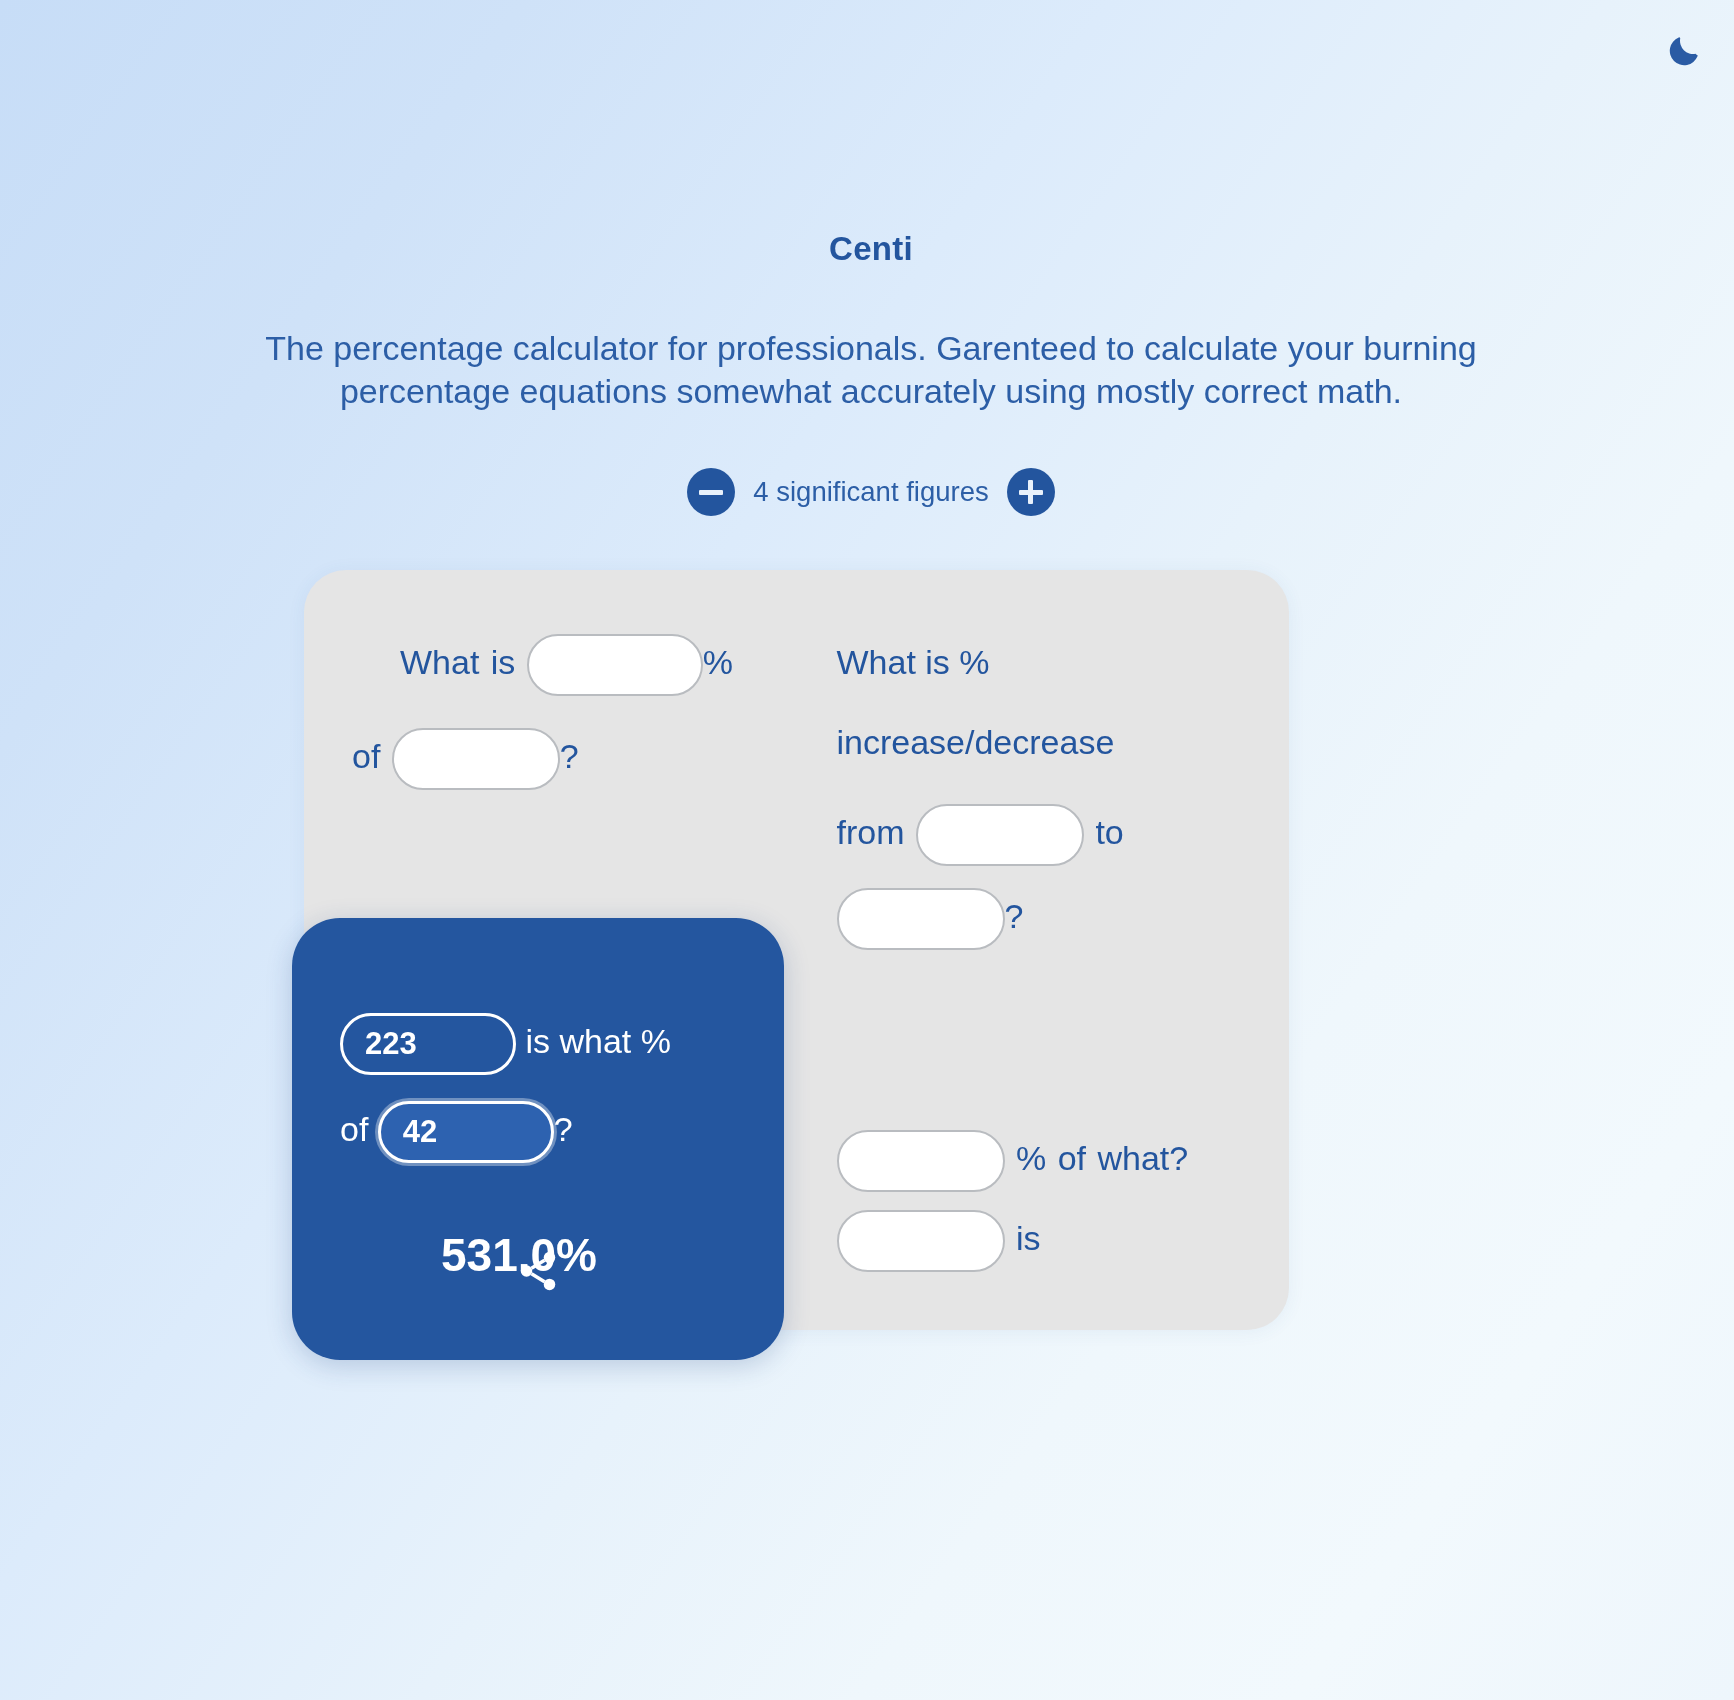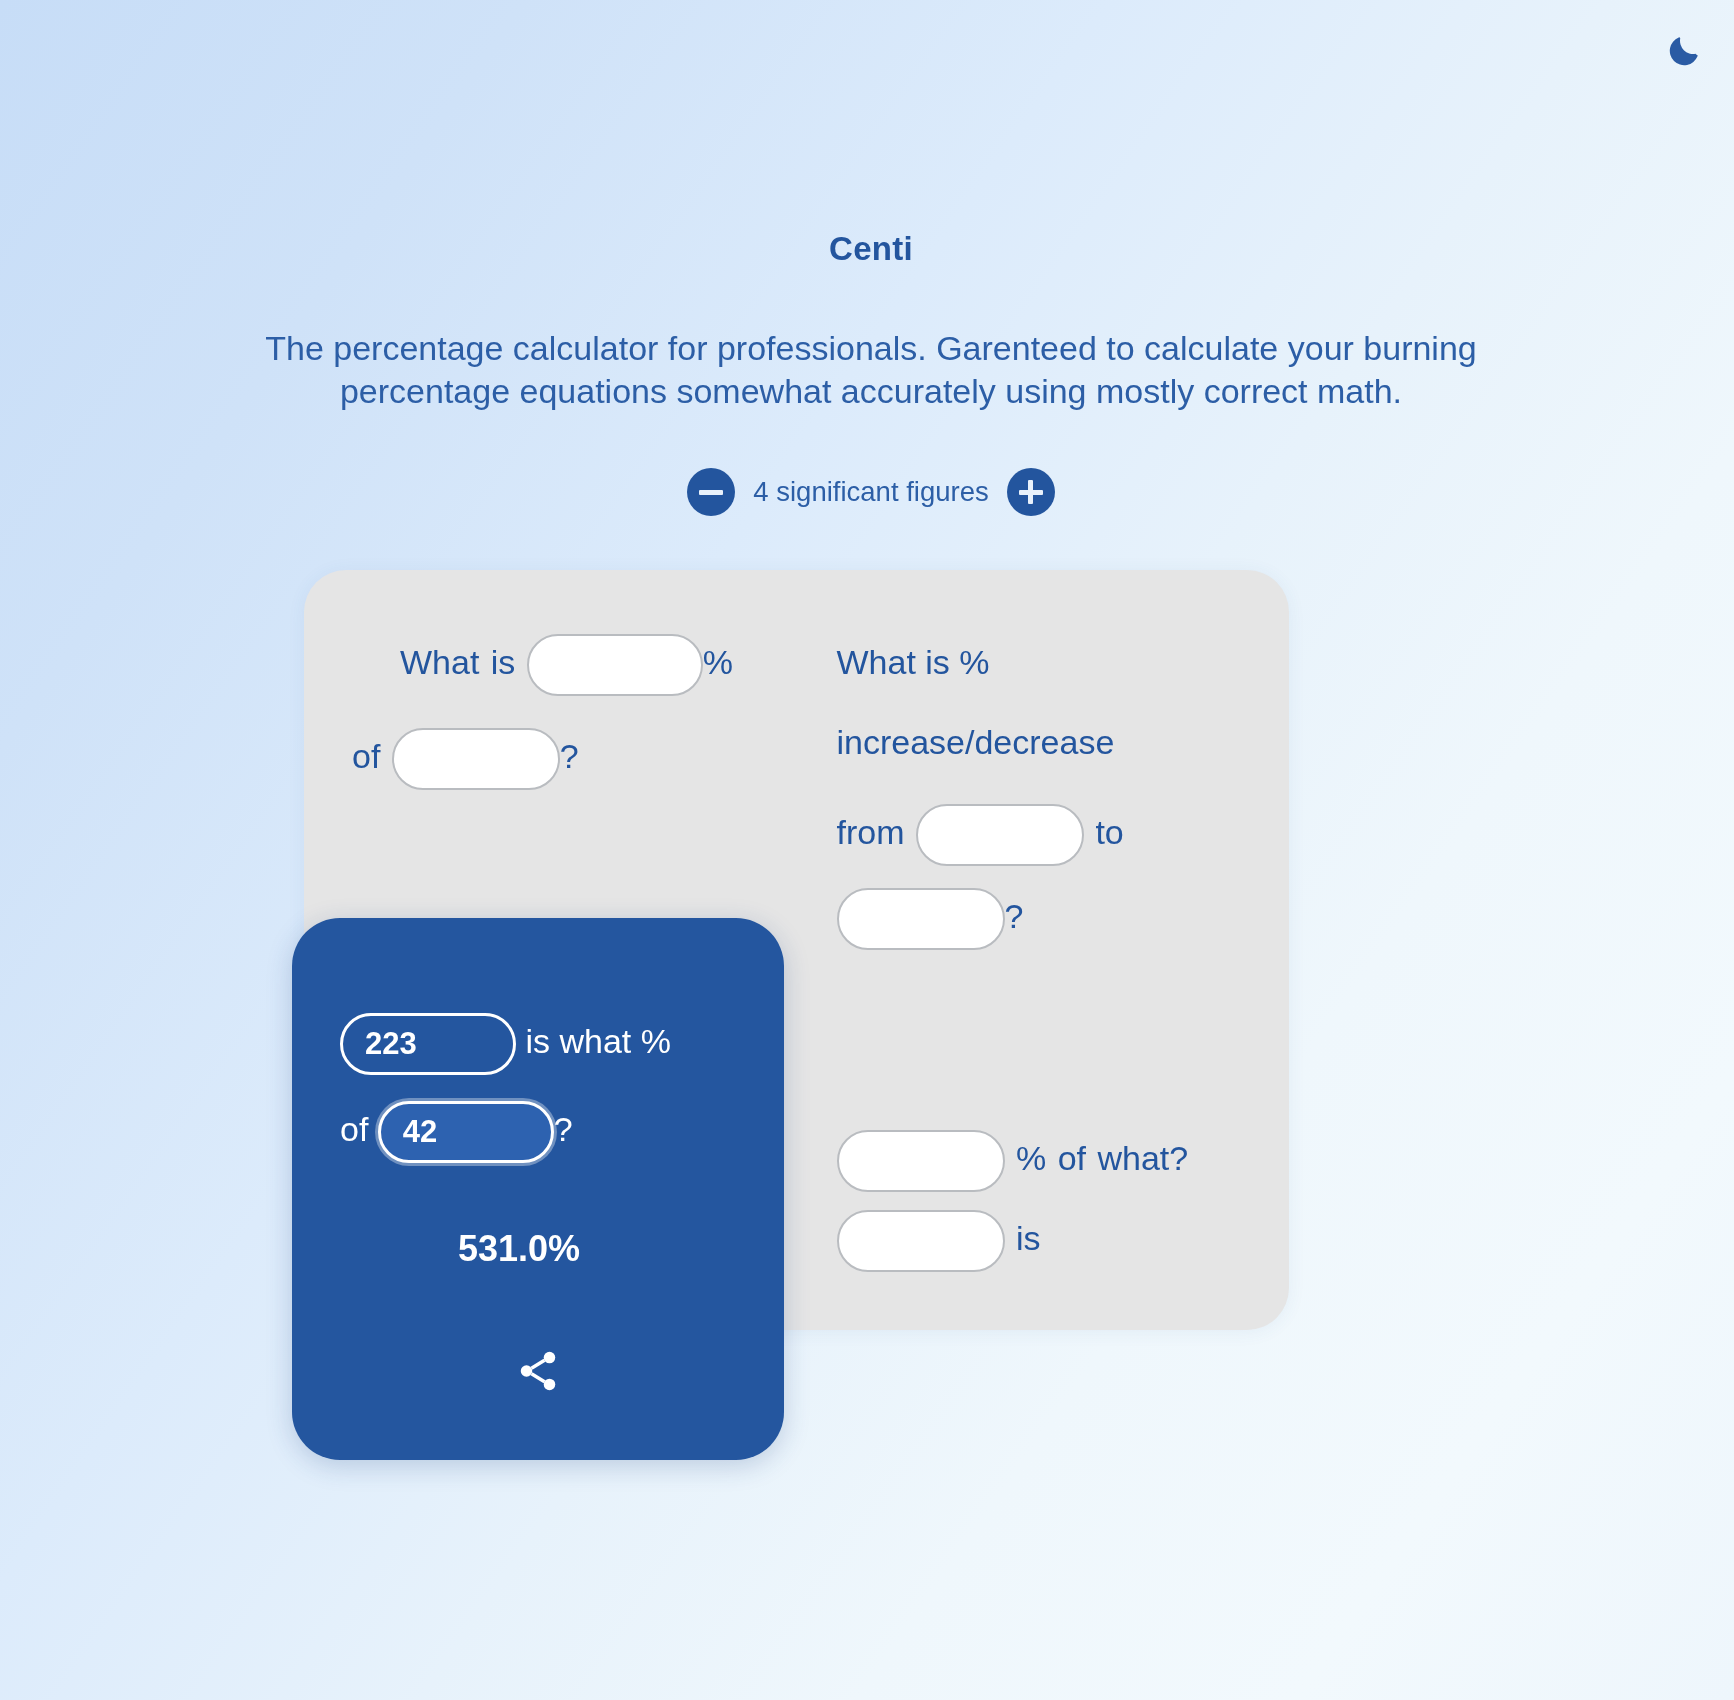--- a/index.html
+++ b/index.html
@@ -180,21 +180,21 @@
   .right-gap { height: 150px; }
   .right-line-is { }
   .right-line-ofwhat { margin-top: 12px; }
 
   
   .blue-card {
     position: absolute;
     left: 288px;
     top: 348px;
     width: 492px;
-    height: 542px;
+    height: 442px;
     background: #24569f;
     border-radius: 48px;
     box-shadow: 0 6px 26px rgba(30, 70, 130, 0.22);
     padding: 84px 0 0 0;
   }
 
   .blue-flow {
     font-size: 34px;
     line-height: 78px;
     color: #ffffff;
@@ -219,21 +219,21 @@
   .pill-blue.focused {
     background: #2d62b0;
     box-shadow: 0 0 0 3px rgba(255,255,255,0.35);
   }
 
   .blue-line2 { margin-top: 10px; }
 
   .result {
     margin-top: 60px;
     text-align: center;
-    font-size: 36px;
+    font-size: 46px;
     font-weight: bold;
     color: #ffffff;
     padding-right: 38px;
   }
 
   .share-wrap {
     position: absolute;
     left: 0;
     right: 0;
     bottom: 56px;

